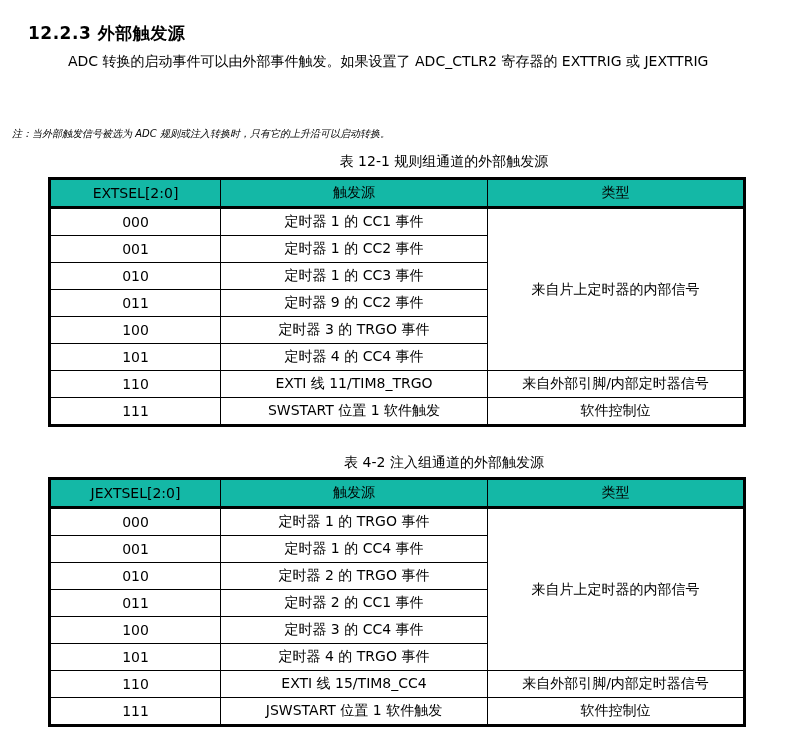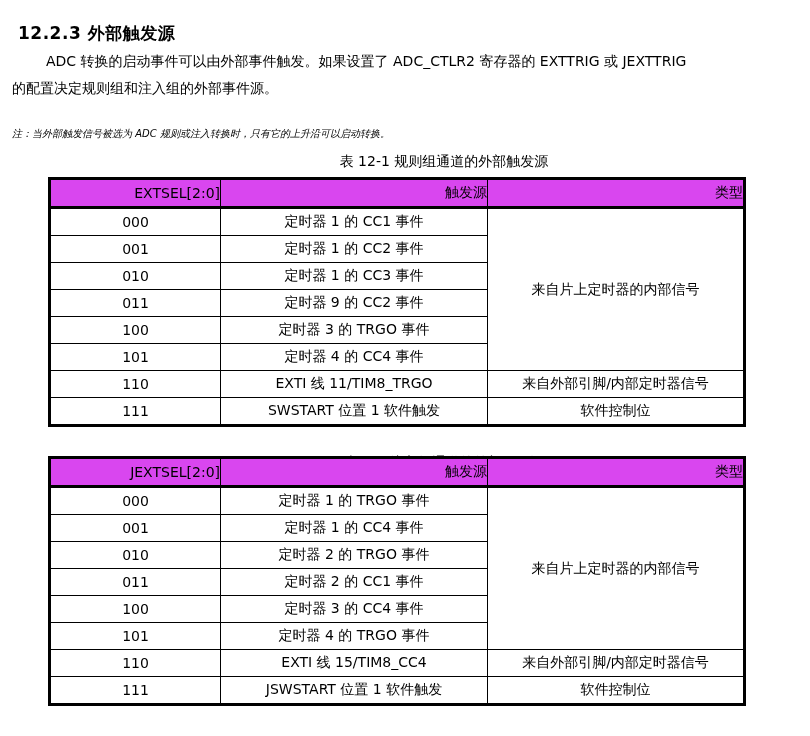--- a/index.html
+++ b/index.html
@@ -2,67 +2,65 @@
 <html><head>
 <meta charset="utf-8">
 <style>
   html, body { margin:0; padding:0; background:#ffffff; }
   body {
     width:810px; height:736px; overflow:hidden; position:relative;
     font-family: "DejaVu Sans", "Liberation Sans", sans-serif;
     color:#000;
   }
   .heading {
-    position:absolute; left:18px; top:22px;
+    position:absolute; left:28px; top:22px;
     font-size:17px; font-weight:bold; letter-spacing:0.5px;
   }
   .para {
     position:absolute; left:12px; top:48px; width:782px;
     font-size:14px; line-height:27px;
   }
-  .para .line { white-space:nowrap; display:block; }
+  .para .line { white-space:nowrap; display:block;margin-left:22px; }
   .indent { padding-left:34px; }
   .note {
     position:absolute; left:12px; top:127px;
     font-size:10px; font-style:italic; white-space:nowrap;
   }
   .caption {
     position:absolute; left:0; width:810px; text-align:center;
     font-size:14px; white-space:nowrap;margin-left:39px;
   }
   table.trig {
     position:absolute; left:48px; width:695px;
     border-collapse:collapse; table-layout:fixed;
     border:3px solid #000;
     font-size:14px;
   }
   table.trig th, table.trig td {
     border:1px solid #000; text-align:center; vertical-align:middle;
     padding:0; height:26px; white-space:nowrap;
   }
   table.trig th {
-    background:#d946ef; font-weight:normal; height:26px;
+    background:#14b8a6; font-weight:normal; height:26px;
     border-bottom:3px solid #000;
-    text-align:right;
   }
   table.trig col.c1 { width:171px; }
   table.trig col.c2 { width:267px; }
   table.trig col.c3 { width:257px; }
 </style>
 </head>
 <body>
 
 <div class="heading">
   <span>12.2.3</span>
   <span>外部触发源</span>
 </div>
 
 <div class="para">
   <span class="line indent">ADC 转换的启动事件可以由外部事件触发。如果设置了 ADC_CTLR2 寄存器的 EXTTRIG 或 JEXTTRIG</span>
-  <span class="line">的配置决定规则组和注入组的外部事件源。</span>
 </div>
 
 <div class="note">注：当外部触发信号被选为 ADC 规则或注入转换时，只有它的上升沿可以启动转换。</div>
 
 <div class="caption" style="top:153px;">表 12-1  规则组通道的外部触发源</div>
 <table class="trig" style="top:177px;">
   <colgroup>
       <col class="c1">
       <col class="c2">
       <col class="c3">
@@ -107,21 +105,21 @@
     </tr>
     <tr>
       <td>111</td>
       <td>SWSTART 位置 1 软件触发</td>
       <td>软件控制位</td>
     </tr>
   </tbody>
 </table>
 
 <div class="caption" style="top:454px;">表 4-2 注入组通道的外部触发源</div>
-<table class="trig" style="top:456px;border-radius:17px;">
+<table class="trig" style="top:477px;border-radius:17px;">
   <colgroup>
       <col class="c1">
       <col class="c2">
       <col class="c3">
     </colgroup>
   <thead>
     <tr>
       <th>JEXTSEL[2:0]</th>
       <th>触发源</th>
       <th>类型</th>

